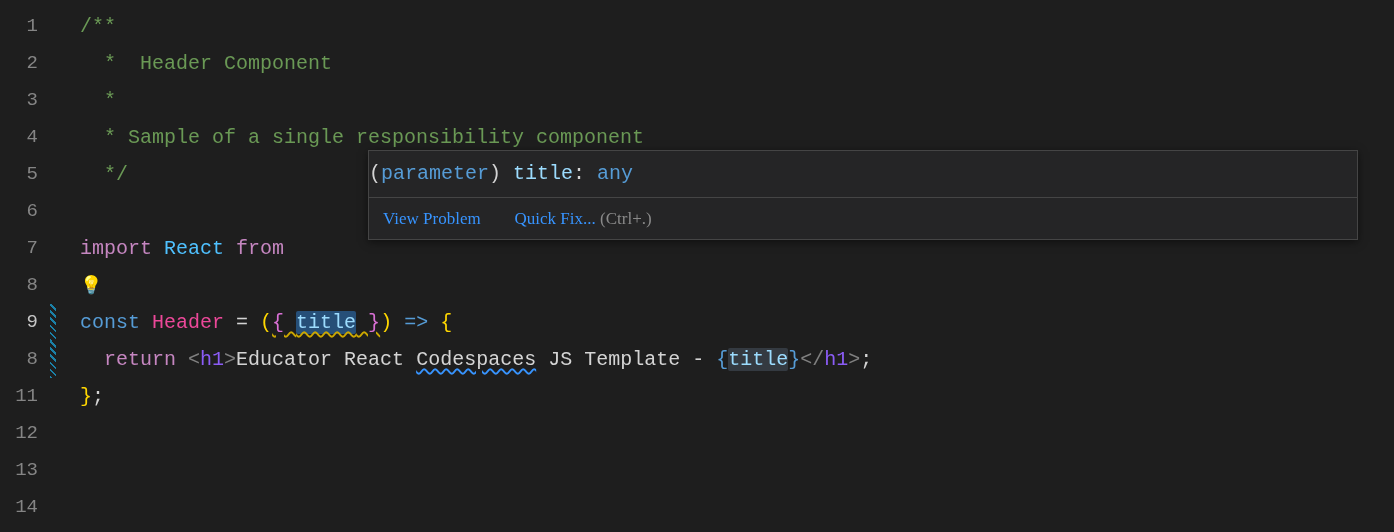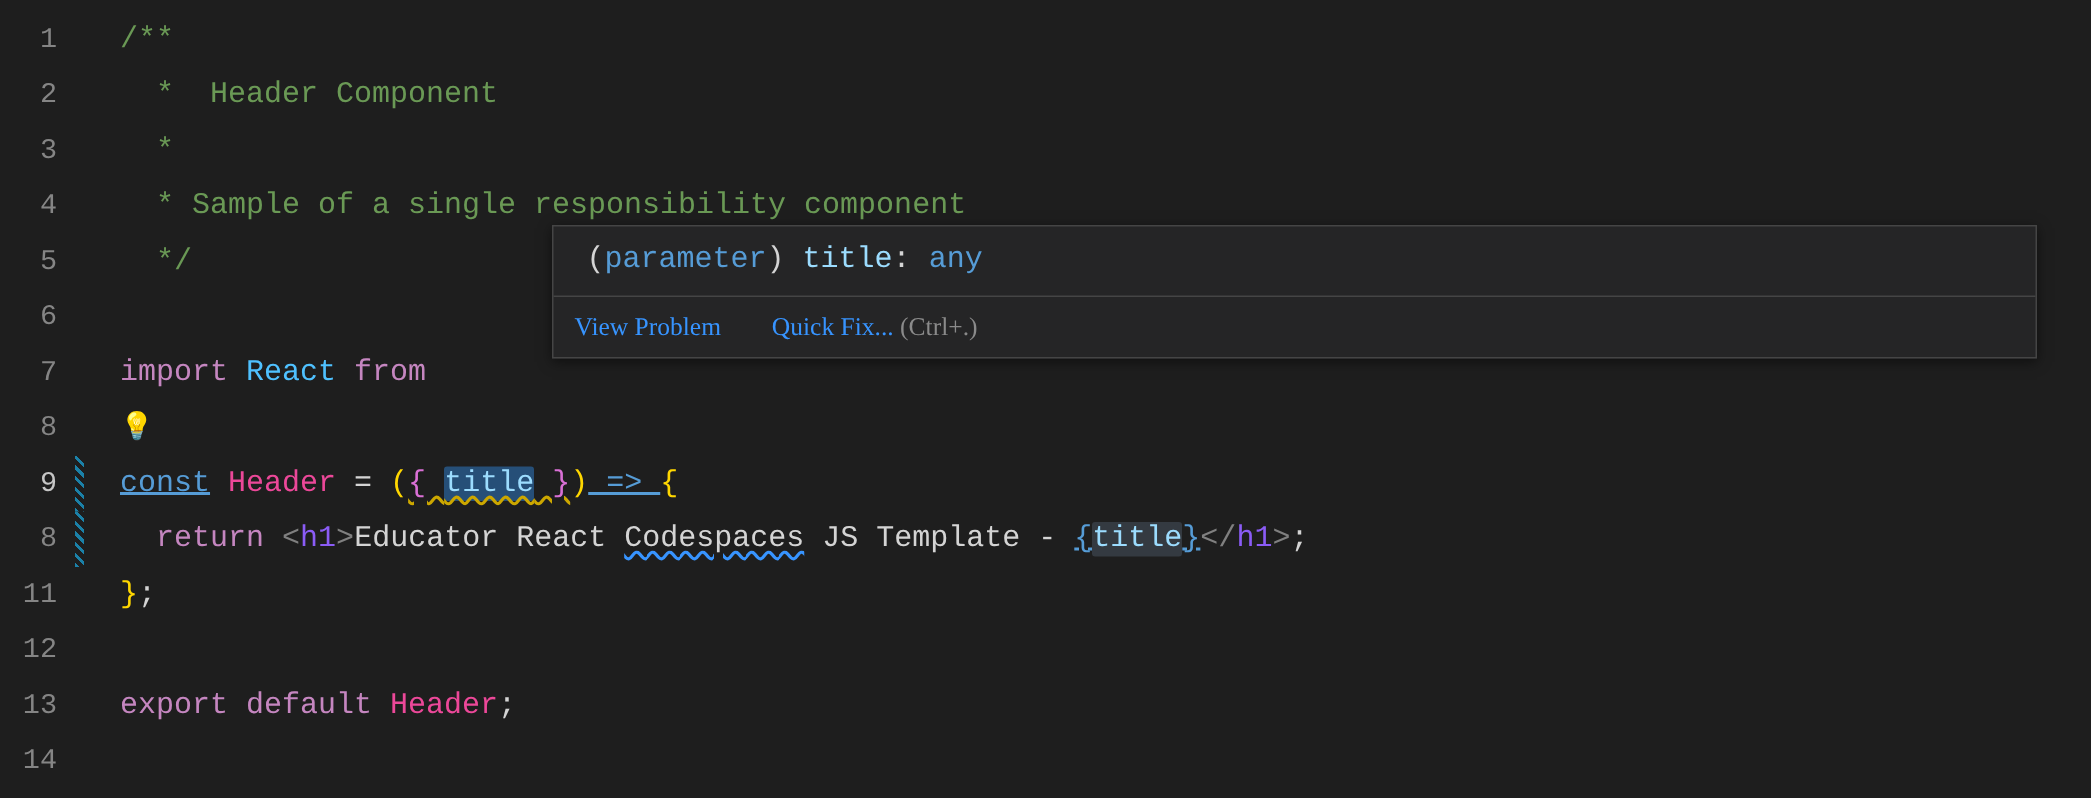--- a/index.html
+++ b/index.html
@@ -76,21 +76,21 @@
   .c-var     { color: #9cdcfe; }
   .c-var2    { color: #4fc1ff; }
   .c-func    { color: #ec4899; }
   .c-brace-y { color: #ffd700; }
   .c-brace-p { color: #da70d6; }
   .c-punc    { color: #d4d4d4; }
   .c-oper    { color: #d4d4d4; }
   .c-tag     { color: #808080; }
   .c-tagname { color: #8b5cf6; }
   .c-text    { color: #d4d4d4; }
-  .c-def     { color: #569cd6; text-decoration: underline; }
+  .c-def     { color: #569cd6; }
 
   .sel {
     background: #264f78;
     border-radius: 2px;
   }
   .occ {
     background: #343a41;
     border-radius: 2px;
   }
   .warn-underline {
@@ -115,21 +115,21 @@
     left: 368px;
     top: 150px;
     width: 990px;
     background: #252526;
     border: 1px solid #454545;
     box-shadow: 0 2px 8px rgba(0,0,0,0.5);
     z-index: 50;
     font-size: 20px;
   }
   .hover-row {
-    padding: 7px 22px;
+    padding: 7px 0;
     border-bottom: 1px solid #454545;
     line-height: 32px;
     white-space: pre;
   }
   .hover-row:last-child { border-bottom: none; }
   .hover .sig-paren { color: #d4d4d4; }
   .hover .sig-kw { color: #569cd6; }
   .hover .sig-name { color: #9cdcfe; }
   .hover .sig-type { color: #569cd6; }
   .hover .msg { color: #cccccc; }
@@ -205,21 +205,20 @@
     <div class="line"><span class="indent-guide"></span><span class="c-comment"> *</span></div>
     <div class="line"><span class="indent-guide"></span><span class="c-comment"> * Sample of a single responsibility component</span></div>
     <div class="line"><span class="indent-guide"></span><span class="c-comment"> */</span></div>
     <div class="line"></div>
     <div class="line"><span class="c-keyword">import</span> <span class="c-var2">React</span> <span class="c-keyword">from</span></div>
     <div class="line"><span class="bulb">💡</span></div>
     <div class="line"><span class="c-def">const</span> <span class="c-func">Header</span><span class="c-oper"> = </span><span class="c-brace-y">(</span><span class="c-brace-p warn-underline">{ </span><span class="sel"><span class="c-var warn-underline">title</span></span><span class="c-brace-p warn-underline"> }</span><span class="c-brace-y">)</span><span class="c-def"> =&gt; </span><span class="c-brace-y">{</span></div>
     <div class="line"><span class="indent-guide"></span> <span class="c-keyword">return</span> <span class="c-tag">&lt;</span><span class="c-tagname">h1</span><span class="c-tag">&gt;</span><span class="c-text">Educator React </span><span class="c-text info-underline">Codespaces</span><span class="c-text"> JS Template - </span><span class="c-def">{</span><span class="occ"><span class="c-var">title</span></span><span class="c-def">}</span><span class="c-tag">&lt;/</span><span class="c-tagname">h1</span><span class="c-tag">&gt;</span><span class="c-punc">;</span></div>
     <div class="line"><span class="c-brace-y">}</span><span class="c-punc">;</span></div>
     <div class="line"></div>
-    <div class="line"><span class="c-keyword">export</span> <span class="c-keyword">default</span> <span class="c-func">Header</span><span class="c-punc">;</span></div>
     <div class="line"></div>
   </div>
 
   <div class="hover">
     <div class="hover-row"><span class="sig-paren">(</span><span class="sig-kw">parameter</span><span class="sig-paren">)</span><span class="sig-name"> title</span><span class="sig-paren">: </span><span class="sig-type">any</span></div>
     <div class="hover-actions">
       <span class="act">View Problem</span>
       <span class="act"><span>Quick Fix...</span><span class="shortcut"> (Ctrl+.)</span></span>
     </div>
   </div>

